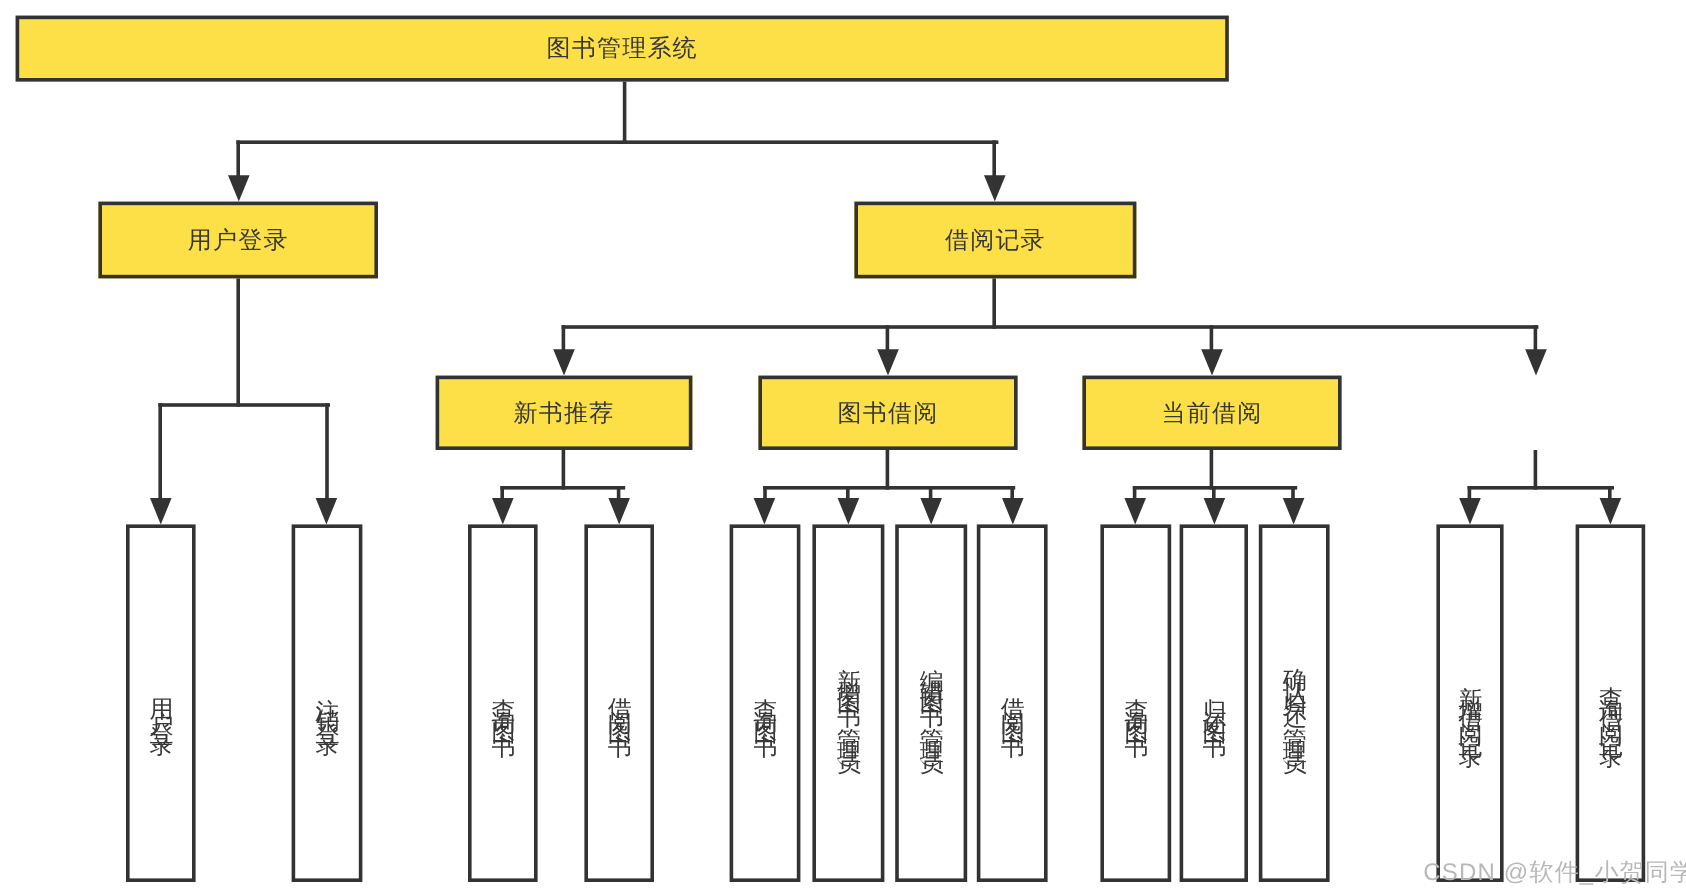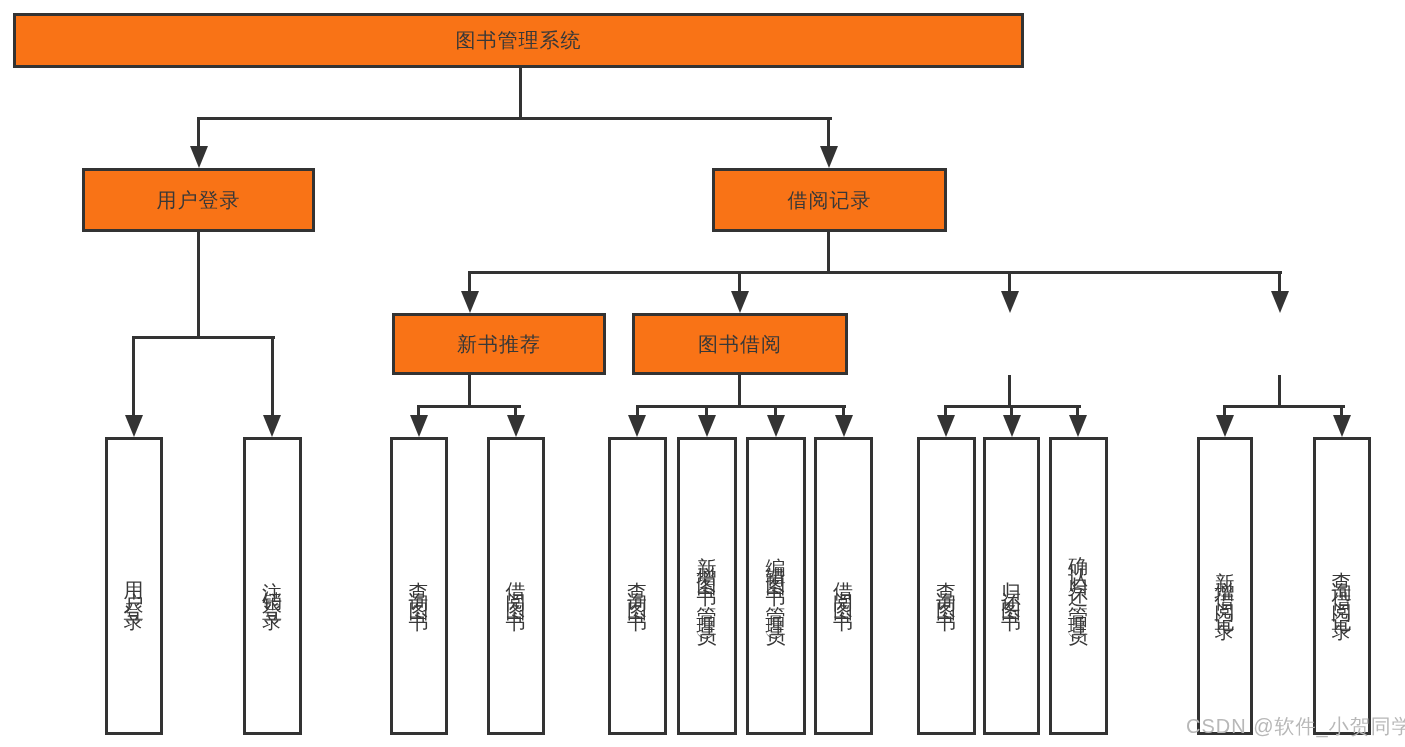--- a/index.html
+++ b/index.html
@@ -8,21 +8,21 @@
     width:1405px;height:747px;
     background:#ffffff;
     font-family:"Liberation Sans","DejaVu Sans",sans-serif;
     color:#333333;
     overflow:hidden;
   }
   .box{
     position:absolute;
     box-sizing:border-box;
     border:3px solid #333333;
-    background:#f97316;
+    background:#fde047;
     display:flex;
     align-items:center;
     justify-content:center;
     font-size:20px;
     color:#383838;
     letter-spacing:1px;
   }
   .vbox{
     position:absolute;
     box-sizing:border-box;
@@ -93,25 +93,28 @@
   <div class="hl" style="left:468px;top:271px;width:814px;"></div>
   <div class="vl" style="left:468px;top:271px;height:22px;"></div>
   <div class="tri" style="left:461px;top:291px;"></div>
   <div class="vl" style="left:738px;top:271px;height:22px;"></div>
   <div class="tri" style="left:731px;top:291px;"></div>
   <div class="vl" style="left:1008px;top:271px;height:22px;"></div>
   <div class="tri" style="left:1001px;top:291px;"></div>
   <div class="vl" style="left:1278px;top:271px;height:22px;"></div>
   <div class="tri" style="left:1271px;top:291px;"></div>
 
-  <div class="box" style="left:363px;top:313px;width:214px;height:62px;margin-left:29px;">
+  <div class="box" style="left:363px;top:313px;width:214px;height:62px;">
     <span>新书推荐</span>
   </div>
   <div class="box" style="left:632px;top:313px;width:216px;height:62px;">
     <span>图书借阅</span>
+  </div>
+  <div class="box" style="left:902px;top:313px;width:216px;height:62px;">
+    <span>当前借阅</span>
   </div>
 
   <div class="vl" style="left:468px;top:375px;height:33px;"></div>
   <div class="vl" style="left:738px;top:375px;height:33px;"></div>
   <div class="vl" style="left:1008px;top:375px;height:33px;"></div>
   <div class="vl" style="left:1278px;top:375px;height:33px;"></div>
 
   <div class="hl" style="left:417px;top:405px;width:104px;"></div>
   <div class="vl" style="left:417px;top:405px;height:12px;"></div>
   <div class="tri" style="left:410px;top:415px;"></div>

